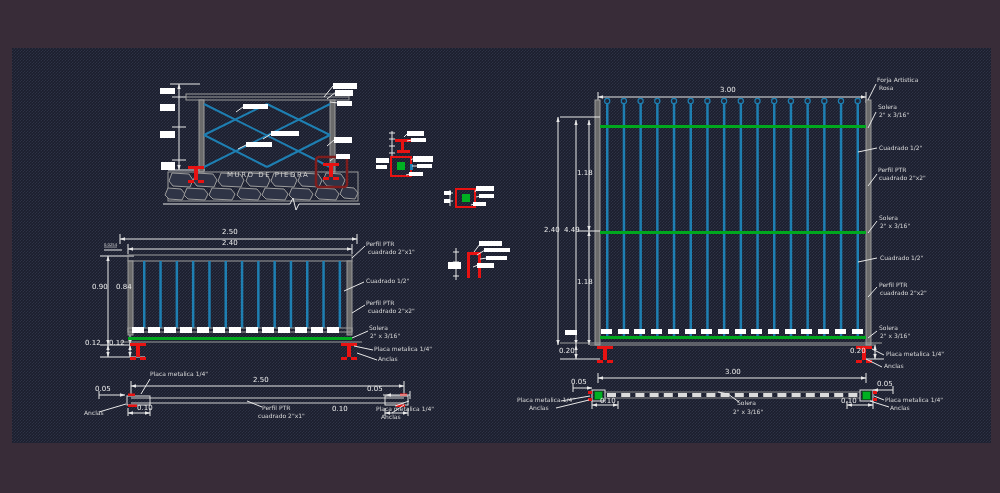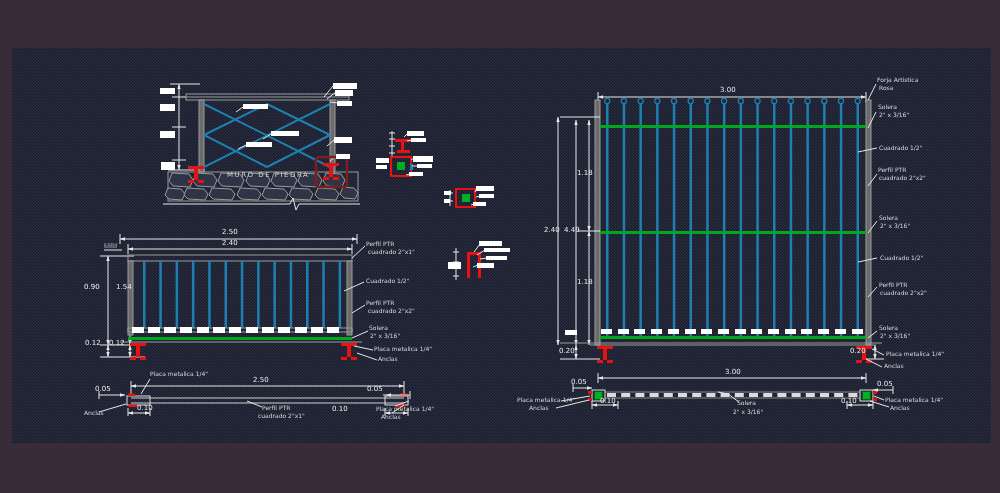--- a/index.html
+++ b/index.html
@@ -347,22 +347,22 @@
       <line x1="718" y1="392" x2="728" y2="394" stroke="#e8e8e8" stroke-width="1"></line>
       <line x1="874" y1="396" x2="884" y2="400" stroke="#e8e8e8" stroke-width="1"></line>
       <line x1="870" y1="401" x2="889" y2="407" stroke="#e8e8e8" stroke-width="1"></line>
     </svg>
 
   <div class="t muro" style="left:227px;top:172px">MURO DE PIEDRA</div>
 
   <div class="t d" style="left:222px;top:229px">2.50</div>
   <div class="t d" style="left:222px;top:240px">2.40</div>
   <div class="t tiny" style="left:104px;top:243px">0.0254</div>
-  <div class="t d" style="left:84px;top:284px">0.90</div>
-  <div class="t d" style="left:116px;top:284px">1.54</div>
+  <div class="t d" style="left:92px;top:284px">0.90</div>
+  <div class="t d" style="left:116px;top:284px">0.84</div>
   <div class="t d" style="left:85px;top:340px">0.12</div>
   <div class="t d" style="left:109px;top:340px">0.12</div>
 
   <div class="t" style="left:366px;top:241px">Perfil PTR</div>
   <div class="t" style="left:368px;top:249px">cuadrado 2"x1"</div>
   <div class="t" style="left:366px;top:278px">Cuadrado 1/2"</div>
   <div class="t" style="left:366px;top:300px">Perfil PTR</div>
   <div class="t" style="left:368px;top:308px">cuadrado 2"x2"</div>
   <div class="t" style="left:369px;top:325px">Solera</div>
   <div class="t" style="left:370px;top:333px">2" x 3/16"</div>

